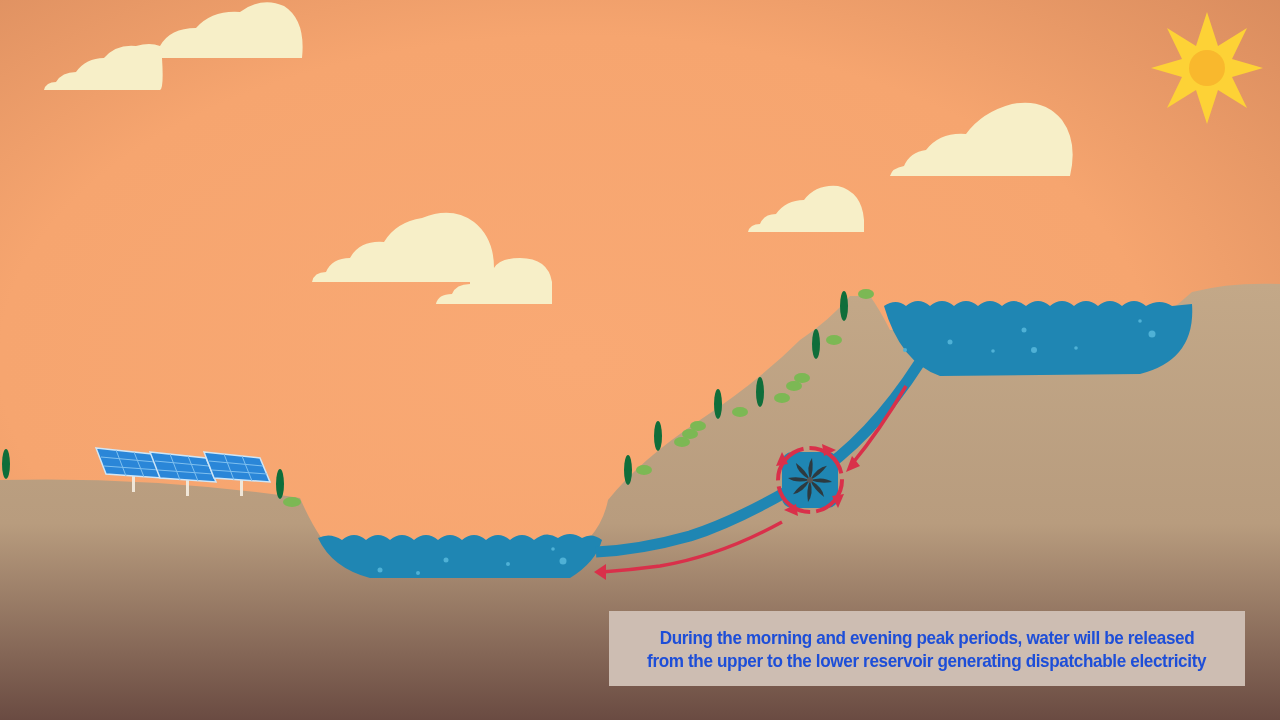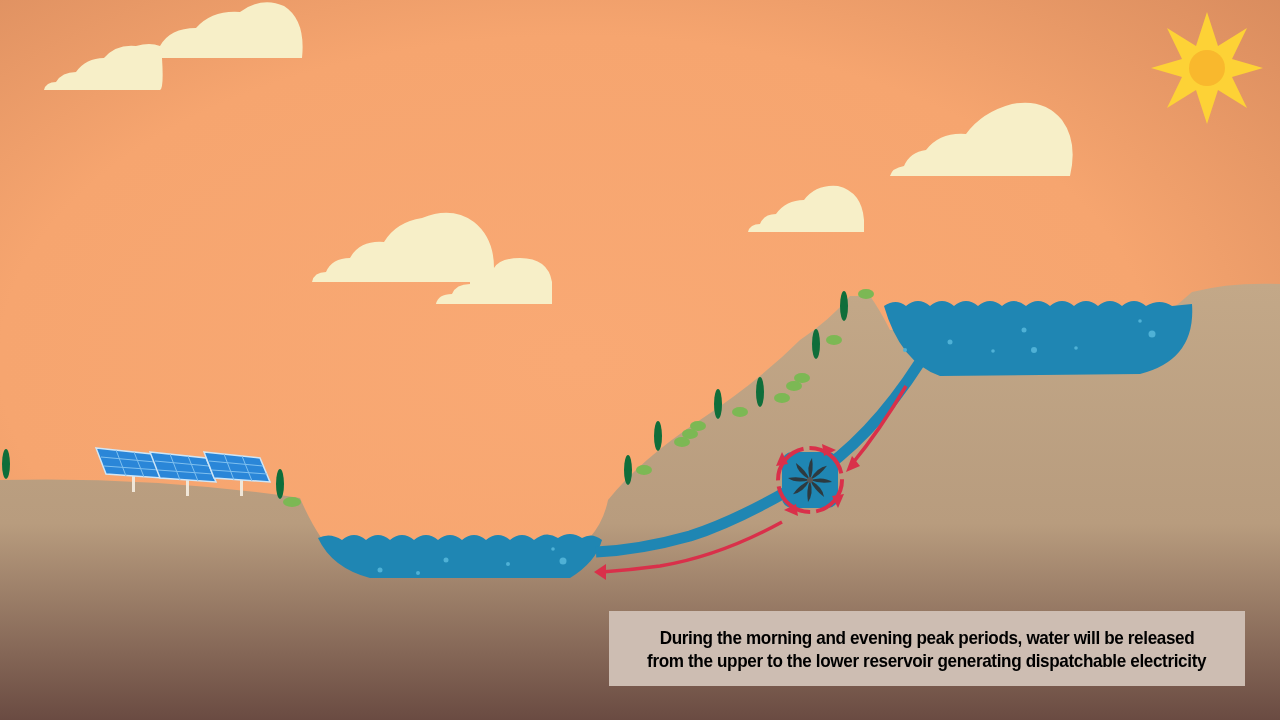--- a/index.html
+++ b/index.html
@@ -2,21 +2,21 @@
 <html><head>
   <meta charset="utf-8">
   <style>
     html, body { margin: 0; padding: 0; }
     body { width: 1280px; height: 720px; overflow: hidden; position: relative; font-family: "Liberation Sans", sans-serif; background: #f7a872; }
     #scene { position: absolute; left: 0; top: 0; width: 1280px; height: 720px; }
     .caption {
       position: absolute; left: 609px; top: 611px; width: 636px; height: 75px;
       background: #cdbdb2; box-sizing: border-box;
       display: flex; align-items: center; justify-content: center; flex-direction: column;
-      color: #000000; font-family: "Liberation Sans Narrow", "Liberation Sans", sans-serif;
+      color: #1d4ed8; font-family: "Liberation Sans Narrow", "Liberation Sans", sans-serif;
       font-size: 19px; font-weight: bold; line-height: 23px; text-align: center; letter-spacing: -0.4px;
     }
     .caption span { display: block; white-space: nowrap; transform: scaleX(0.9); }
   </style>
 </head>
 <body>
 
 <svg id="scene" viewBox="0 0 1280 720" xmlns="http://www.w3.org/2000/svg">
   <defs>
     <radialGradient id="skyGrad" cx="0.45" cy="0.5" r="0.75">

